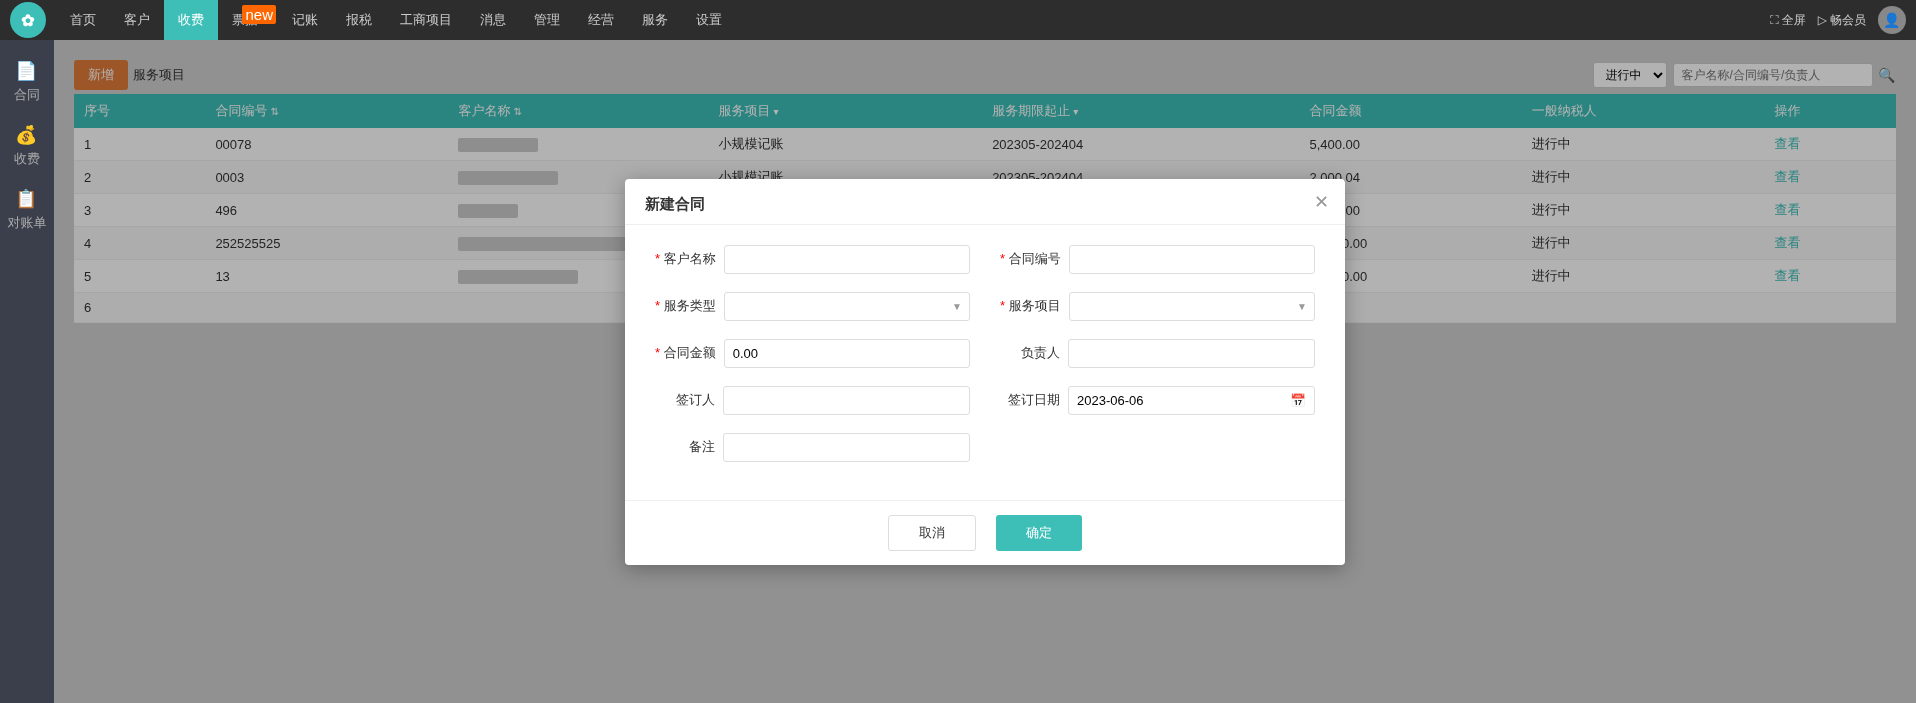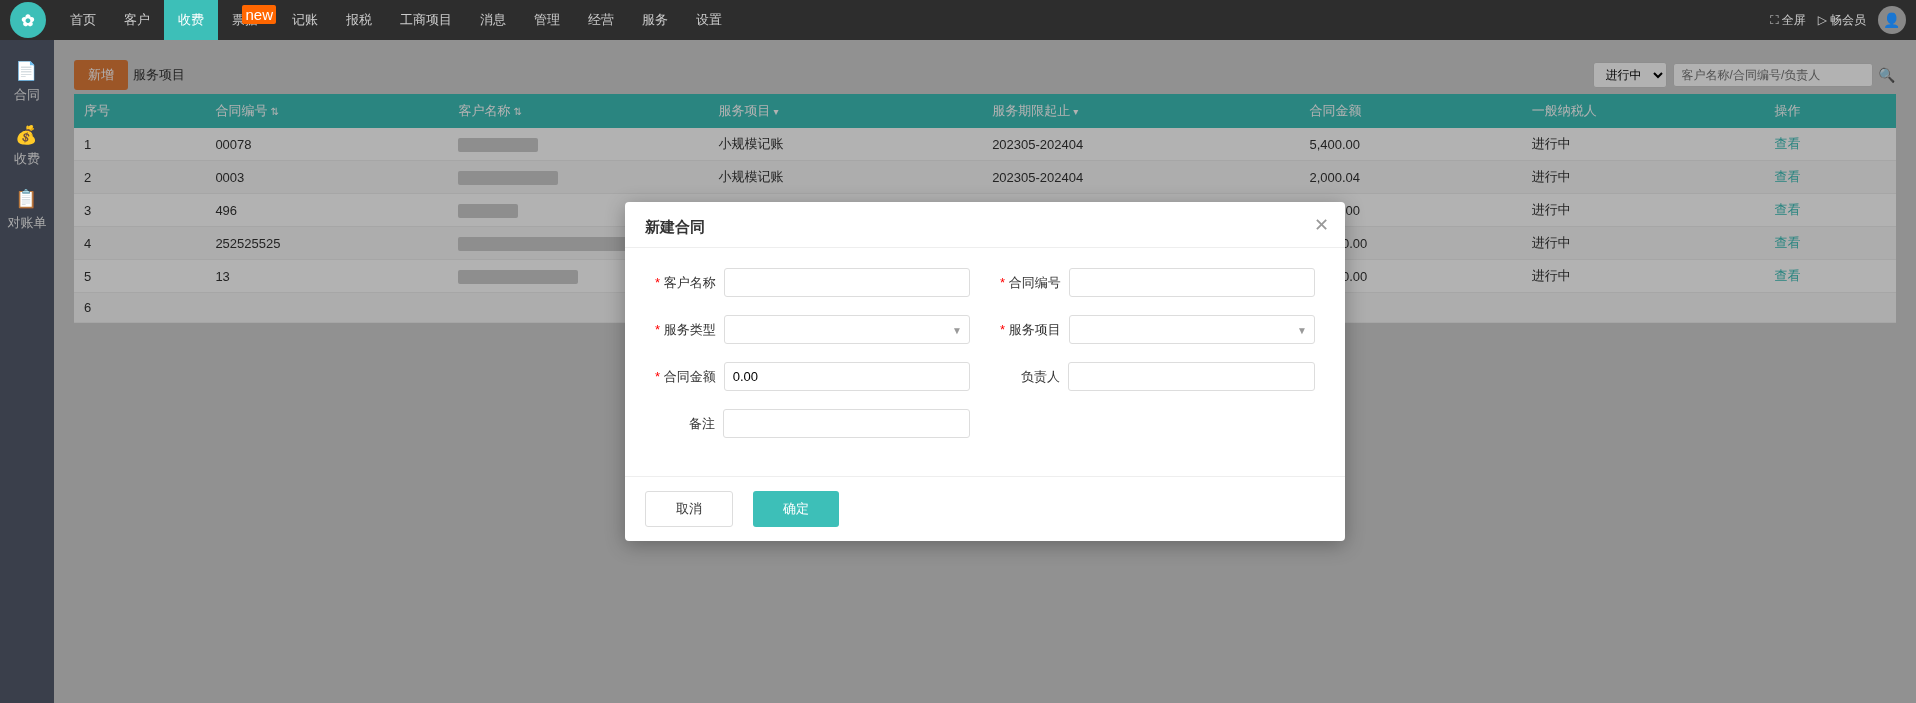--- a/index.html
+++ b/index.html
@@ -263,21 +263,21 @@
       font-size: 13px;
       border-radius: 3px;
       outline: none;
     }
     .date-input-wrap .cal-icon {
       position: absolute; right: 8px; top: 50%; transform: translateY(-50%);
       font-size: 13px; color: #999; cursor: pointer;
     }
     .modal-footer {
       padding: 14px 20px;
-      display: flex; justify-content: flex-start; gap: 20px;
+      display: flex; justify-content: center; gap: 20px;
       border-top: 1px solid #eee;
     }
     .btn-cancel {
       background: white;
       border: 1px solid #ddd;
       padding: 8px 30px;
       font-size: 13px;
       border-radius: 3px;
       cursor: pointer;
       color: #333;
@@ -496,20 +496,33 @@
           <div class="form-group">
             <span class="form-label required">合同金额</span>
             <input type="text" class="form-input" value="0.00" style="">
           </div>
           <div class="form-group">
             <span class="form-label">负责人</span>
             <input type="text" class="form-input" style="">
           </div>
         </div>
 
+        <div class="form-row">
+          <div class="form-group">
+            <span class="form-label">签订人</span>
+            <input type="text" class="form-input" style="">
+          </div>
+          <div class="form-group">
+            <span class="form-label">签订日期</span>
+            <div class="date-input-wrap">
+              <input type="text" value="2023-06-06" style="">
+              <span class="cal-icon">📅</span>
+            </div>
+          </div>
+        </div>
 
         <div class="form-row">
           <div class="form-group" style="flex:1">
             <span class="form-label">备注</span>
             <input type="text" class="form-input" style="">
           </div>
           <div style="flex:1"></div>
         </div>
       </div>
       <div class="modal-footer">

